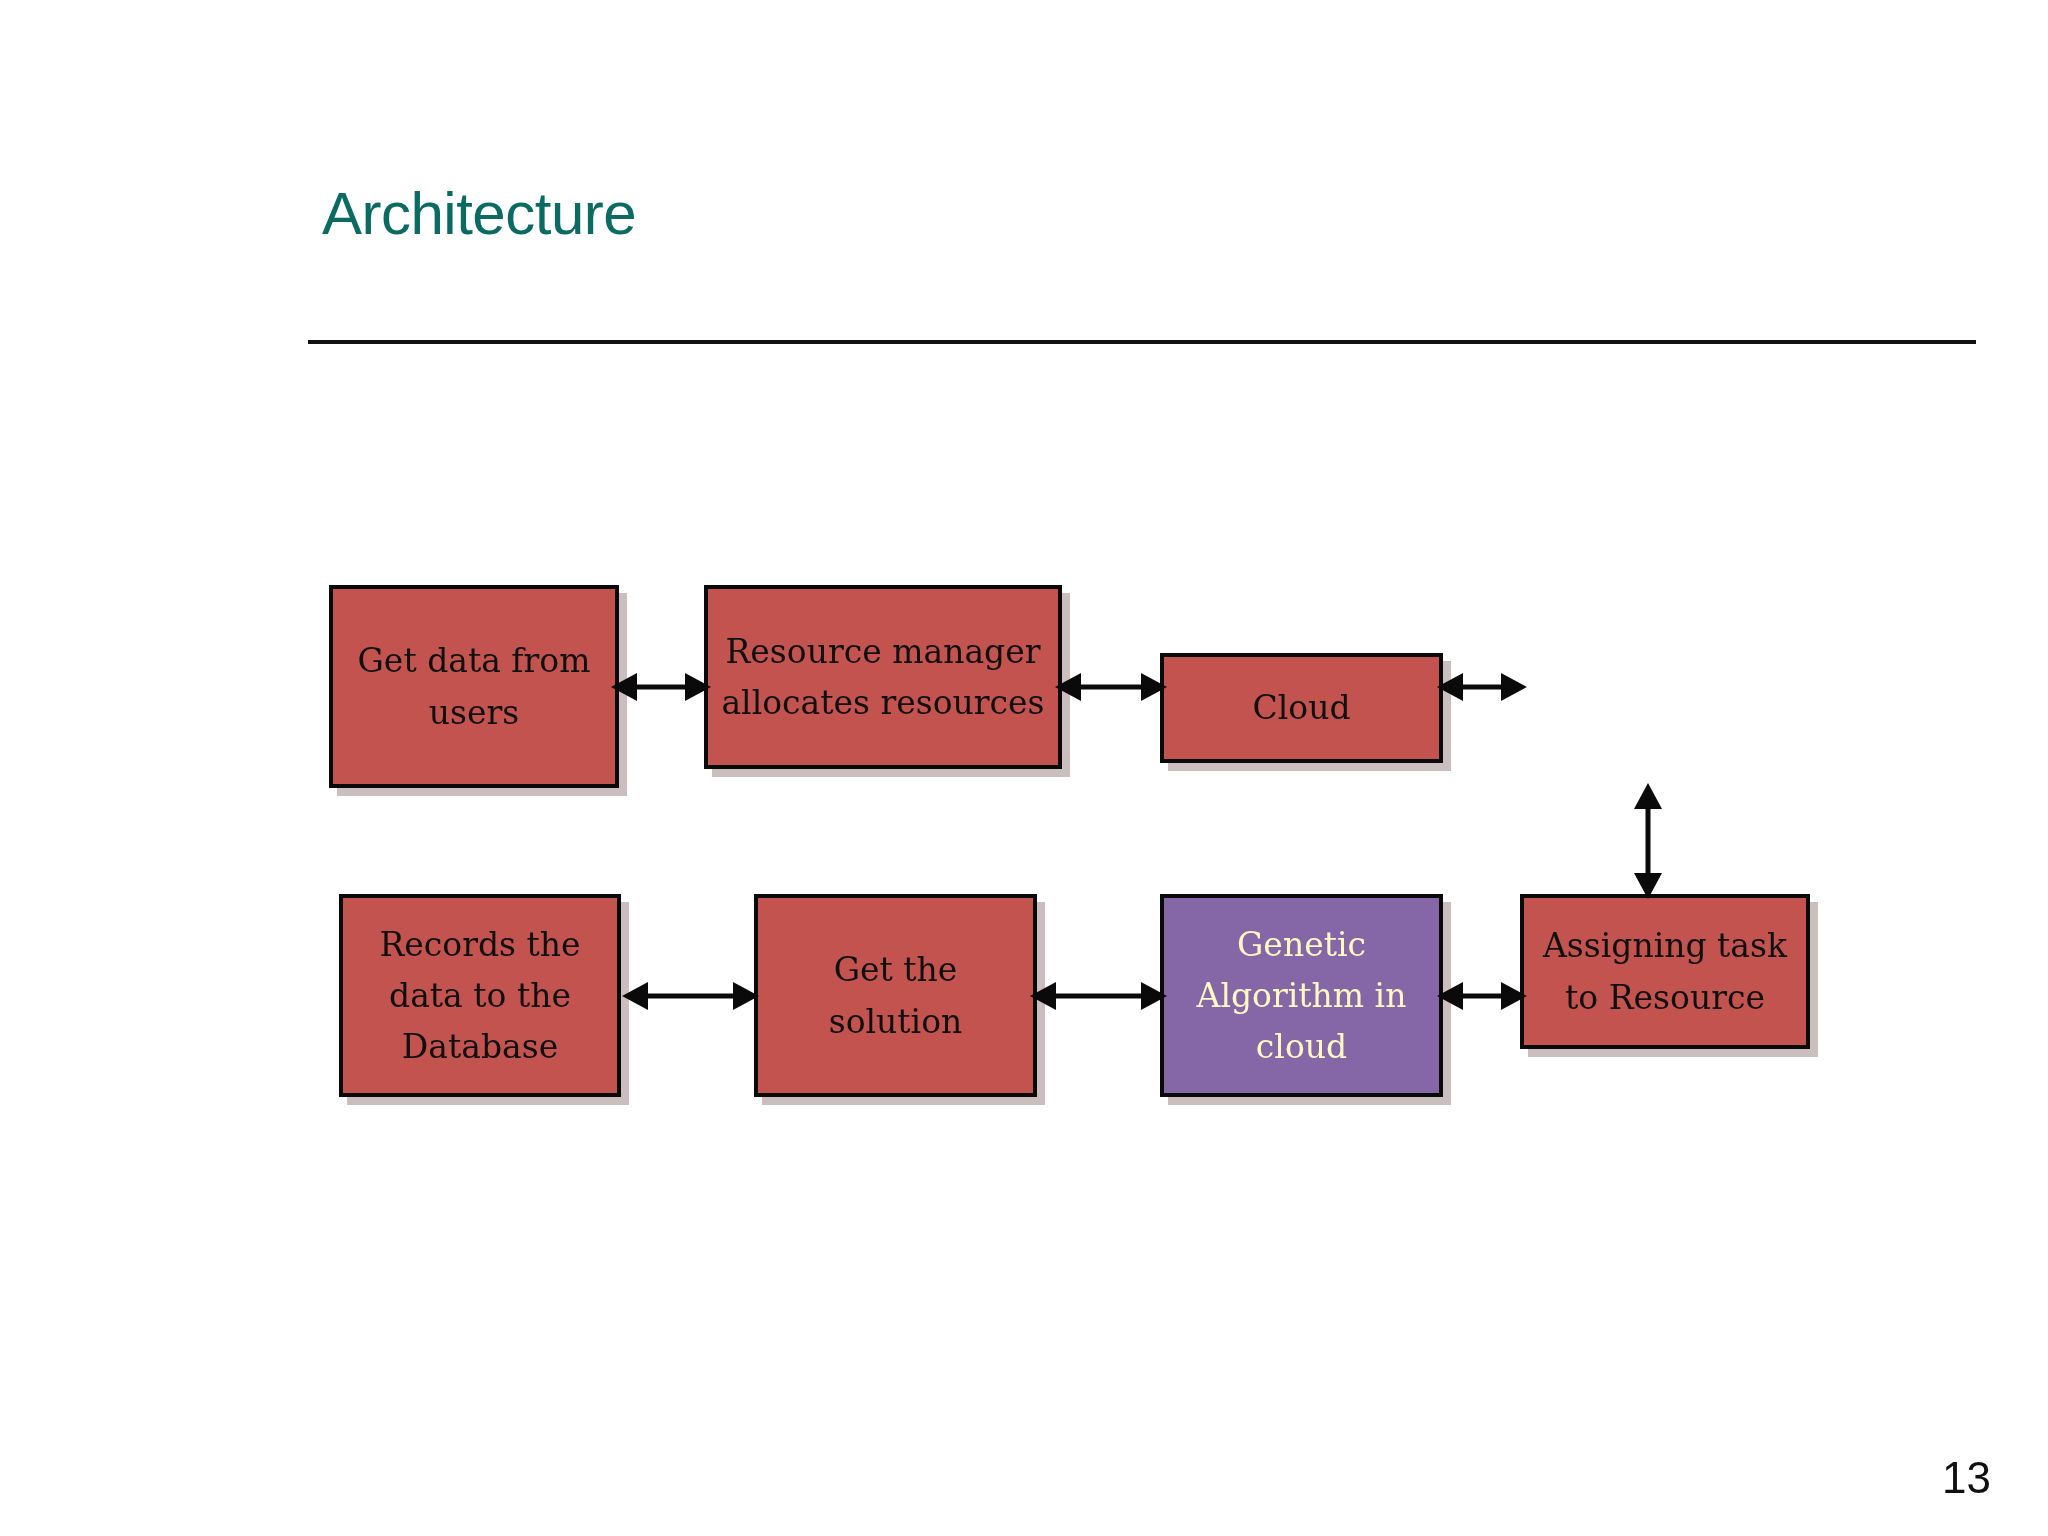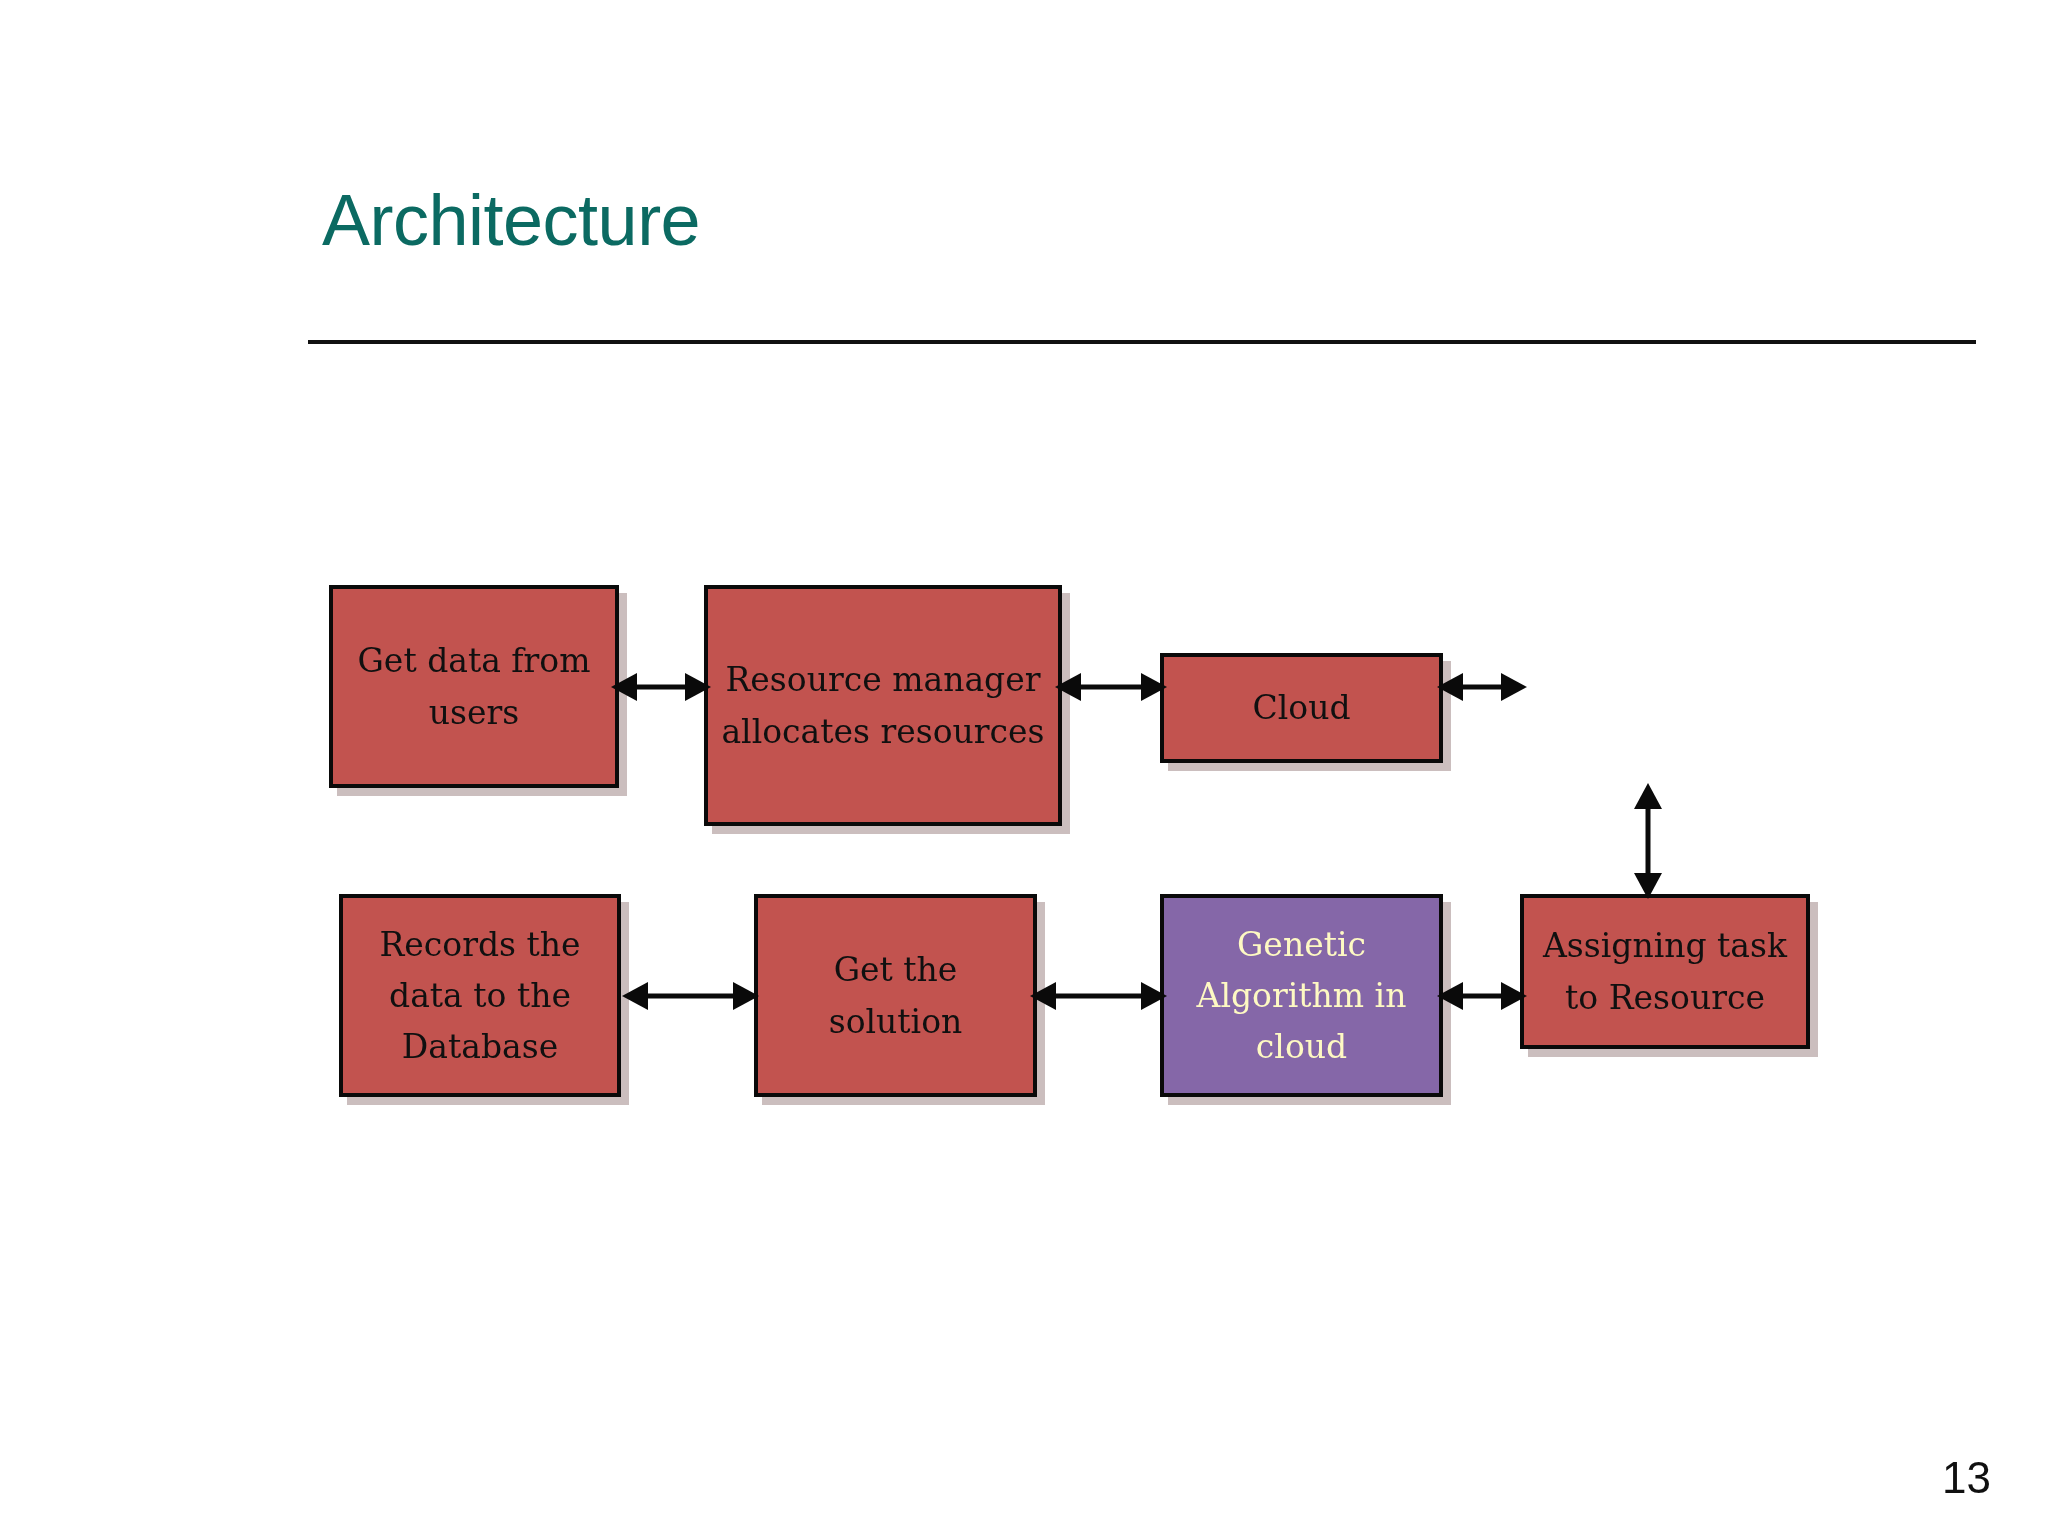--- a/index.html
+++ b/index.html
@@ -17,21 +17,21 @@
     background: #ffffff;
     overflow: hidden;
   }
 
   
   #slide-title {
     position: absolute;
     left: 322px;
     top: 182px;
     font-family: "Liberation Sans", sans-serif;
-    font-size: 72px;
+    font-size: 60px;
     font-weight: 400;
     line-height: 1.08;
     color: #0b6a62;
     letter-spacing: -0.5px;
     white-space: nowrap;
   }
   #title-rule {
     position: absolute;
     left: 308px;
     top: 340px;
@@ -102,21 +102,21 @@
   <div id="slide-title">Architecture</div>
 
   <div id="title-rule"></div>
 
   <div id="diagram">
 
     <div class="node" style="left:329px; top:585px; width:290px; height:203px;">
       <span class="label">Get data from users</span>
     </div>
 
-    <div class="node" style="left:704px; top:585px; width:358px; height:241px;">
+    <div class="node" style="left:704px; top:585px; width:358px; height:184px;">
       <span class="label">Resource manager allocates resources</span>
     </div>
 
     <div class="node" style="left:1160px; top:617px; width:283px; height:110px;margin-top:36px;">
       <span class="label">Cloud</span>
     </div>
 
 
     <div class="node" style="left:339px; top:894px; width:282px; height:203px;">
       <span class="label">Records the data to the Database</span>

